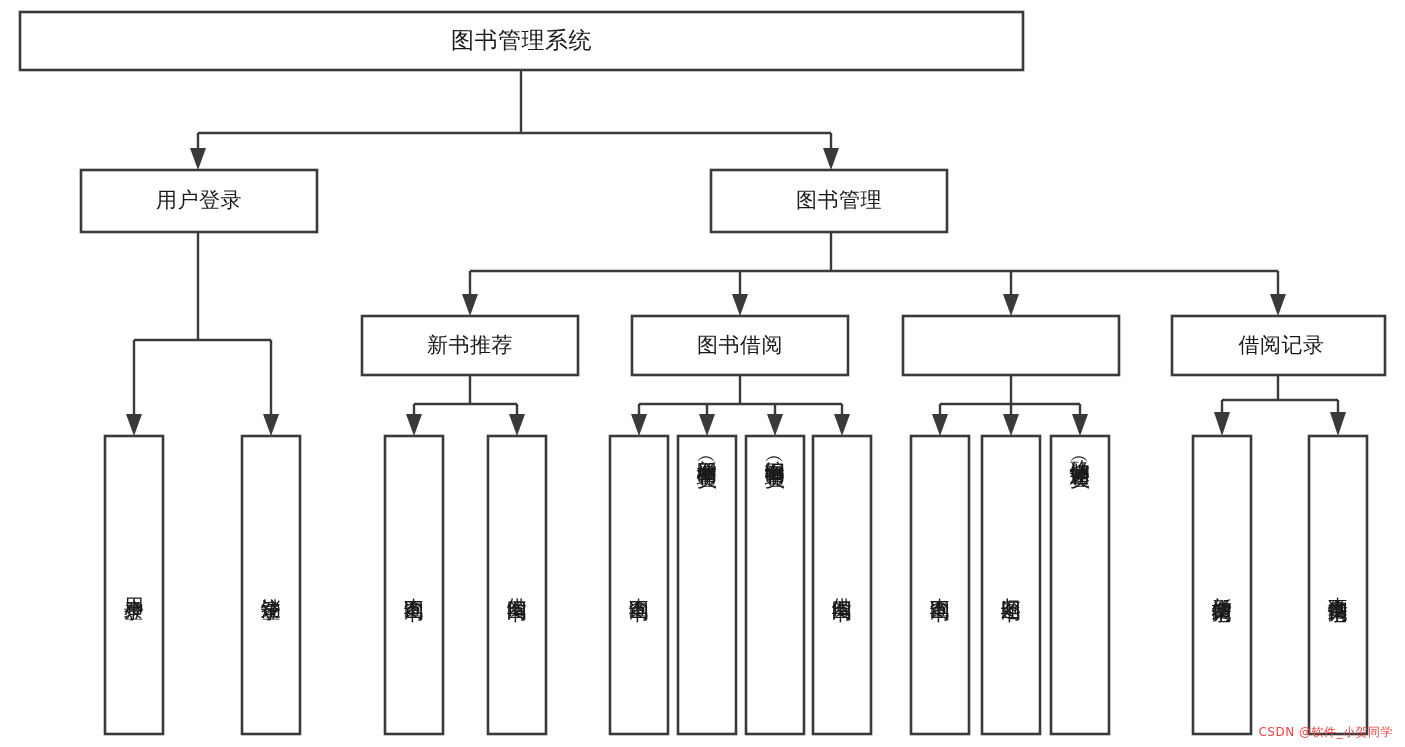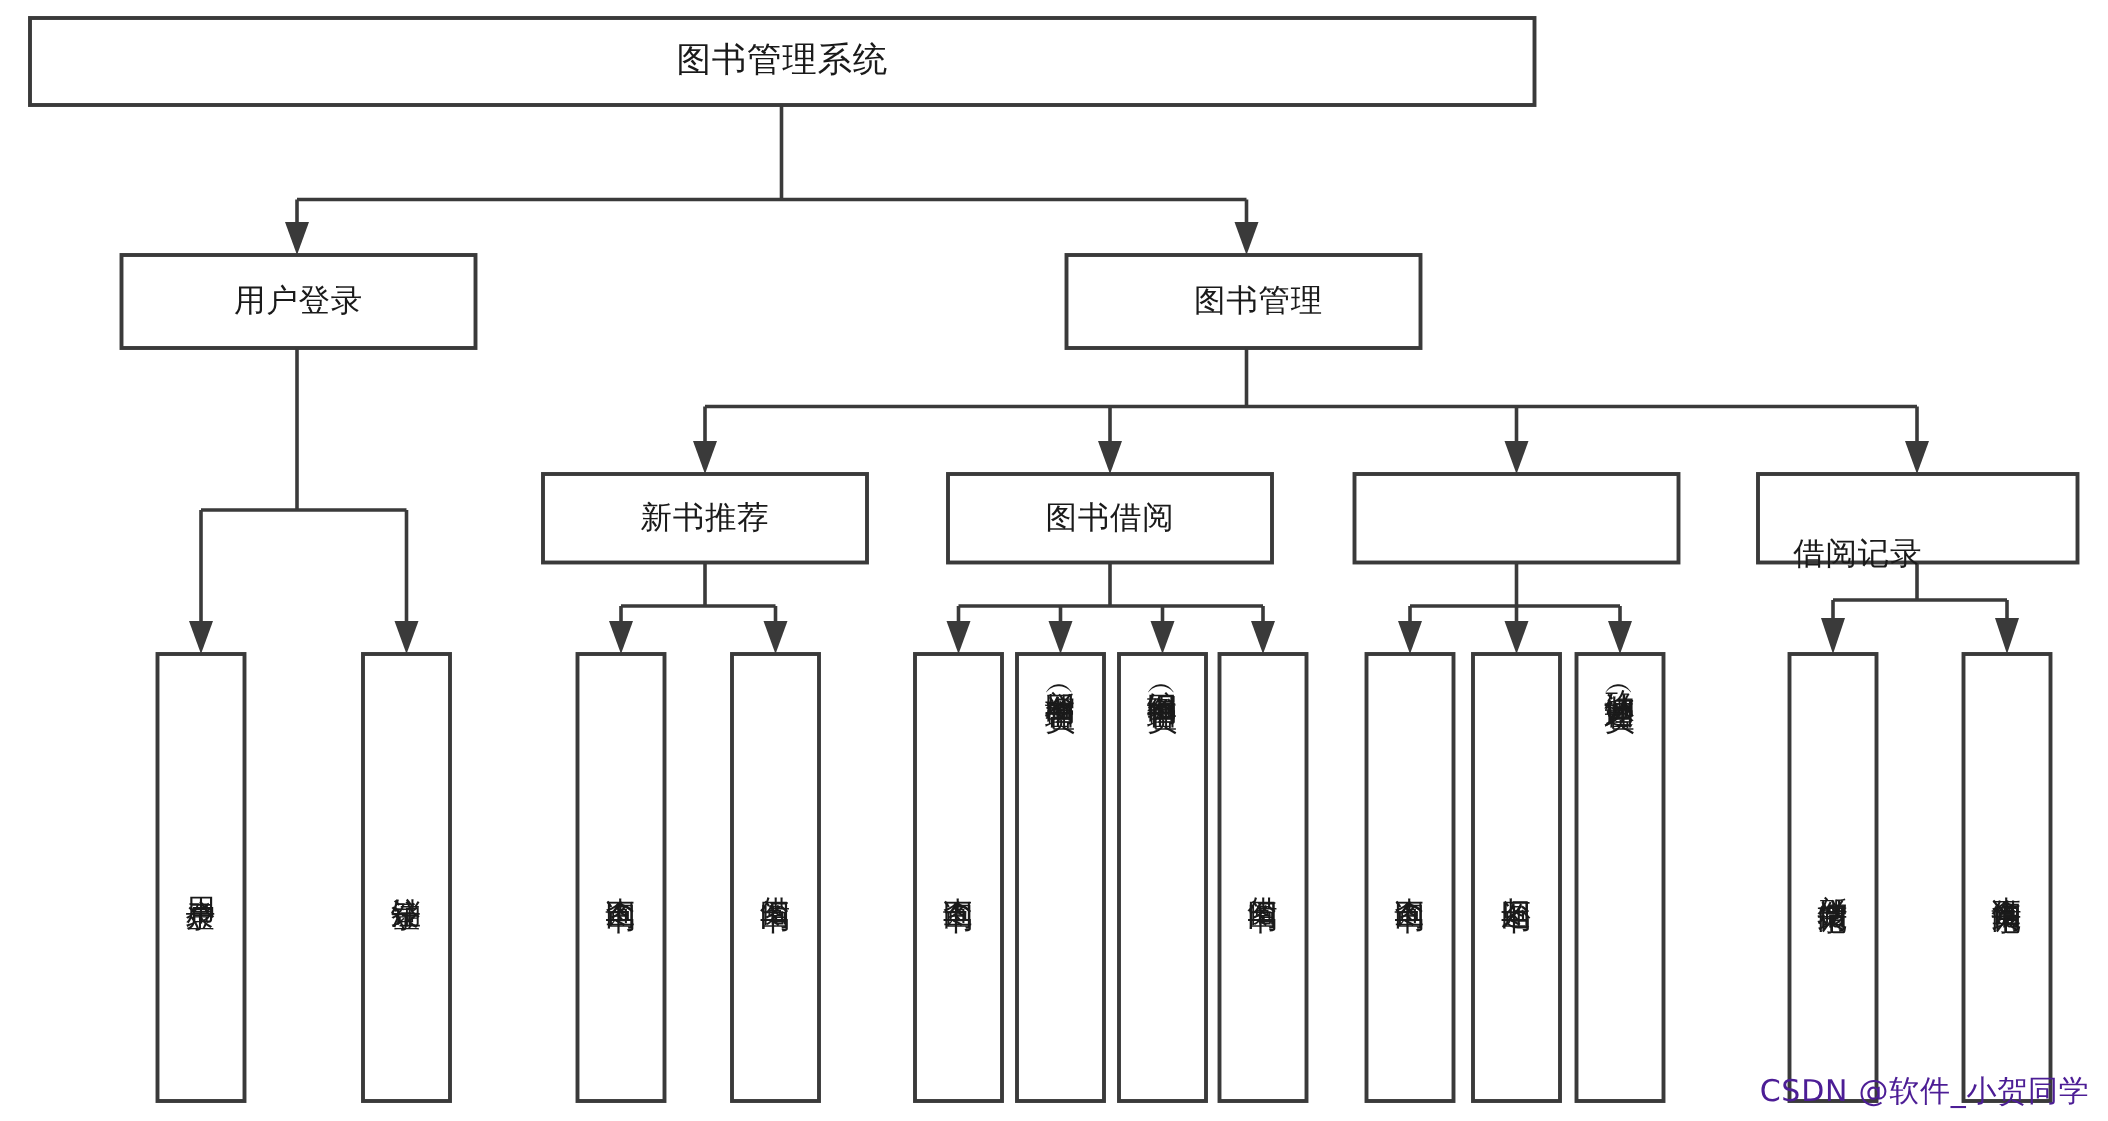--- a/index.html
+++ b/index.html
@@ -65,22 +65,22 @@
     font-size: 20px;
     line-height: 1.12;
     letter-spacing: 1.5px;
     white-space: nowrap;
     pointer-events: none;
   }
   .watermark {
     position: absolute;
     right: 12px;
     bottom: 6px;
-    font-size: 20px;
-    color: #4c1d95;
+    font-size: 12px;
+    color: #ef4444;
     letter-spacing: 0.5px;
     white-space: nowrap;
     pointer-events: none;
   }
 </style>
 </head>
 <body>
 
 <div id="diagram-root">
 
@@ -188,21 +188,21 @@
     <rect class="node-box" x="1309" y="436" width="58" height="298"></rect>
   </svg>
 
   <div class="node-label-h" style="left:20px; top:12px; width:1003px; height:58px; font-size:23px;">图书管理系统</div>
 
   <div class="node-label-h" style="left:81px; top:170px; width:236px; height:62px;">用户登录</div>
   <div class="node-label-h" style="left:711px; top:170px; width:256px; height:62px;">图书管理</div>
 
   <div class="node-label-h" style="left:362px; top:316px; width:216px; height:59px;">新书推荐</div>
   <div class="node-label-h" style="left:632px; top:316px; width:216px; height:59px;">图书借阅</div>
-  <div class="node-label-h" style="left:1132px; top:316px; width:213px; height:59px;margin-top:24px;">借阅记录</div>
+  <div class="node-label-h" style="left:1175px; top:316px; width:213px; height:59px;">借阅记录</div>
 
   <div class="node-label-v" style="left:105px; top:436px; width:58px; height:298px;">用户登录</div>
   <div class="node-label-v" style="left:242px; top:436px; width:58px; height:298px;">注销登录</div>
 
   <div class="node-label-v" style="left:385px; top:436px; width:58px; height:298px;">查询图书</div>
   <div class="node-label-v" style="left:488px; top:436px; width:58px; height:298px;">借阅图书</div>
 
   <div class="node-label-v" style="left:610px; top:436px; width:58px; height:298px;">查询图书</div>
   <div class="node-label-v" style="left:678px; top:436px; width:58px; height:298px; justify-content:flex-start; padding-top:8px; box-sizing:border-box;">新增图书（管理员）</div>
   <div class="node-label-v" style="left:746px; top:436px; width:58px; height:298px; justify-content:flex-start; padding-top:8px; box-sizing:border-box;">编辑图书（管理员）</div>

